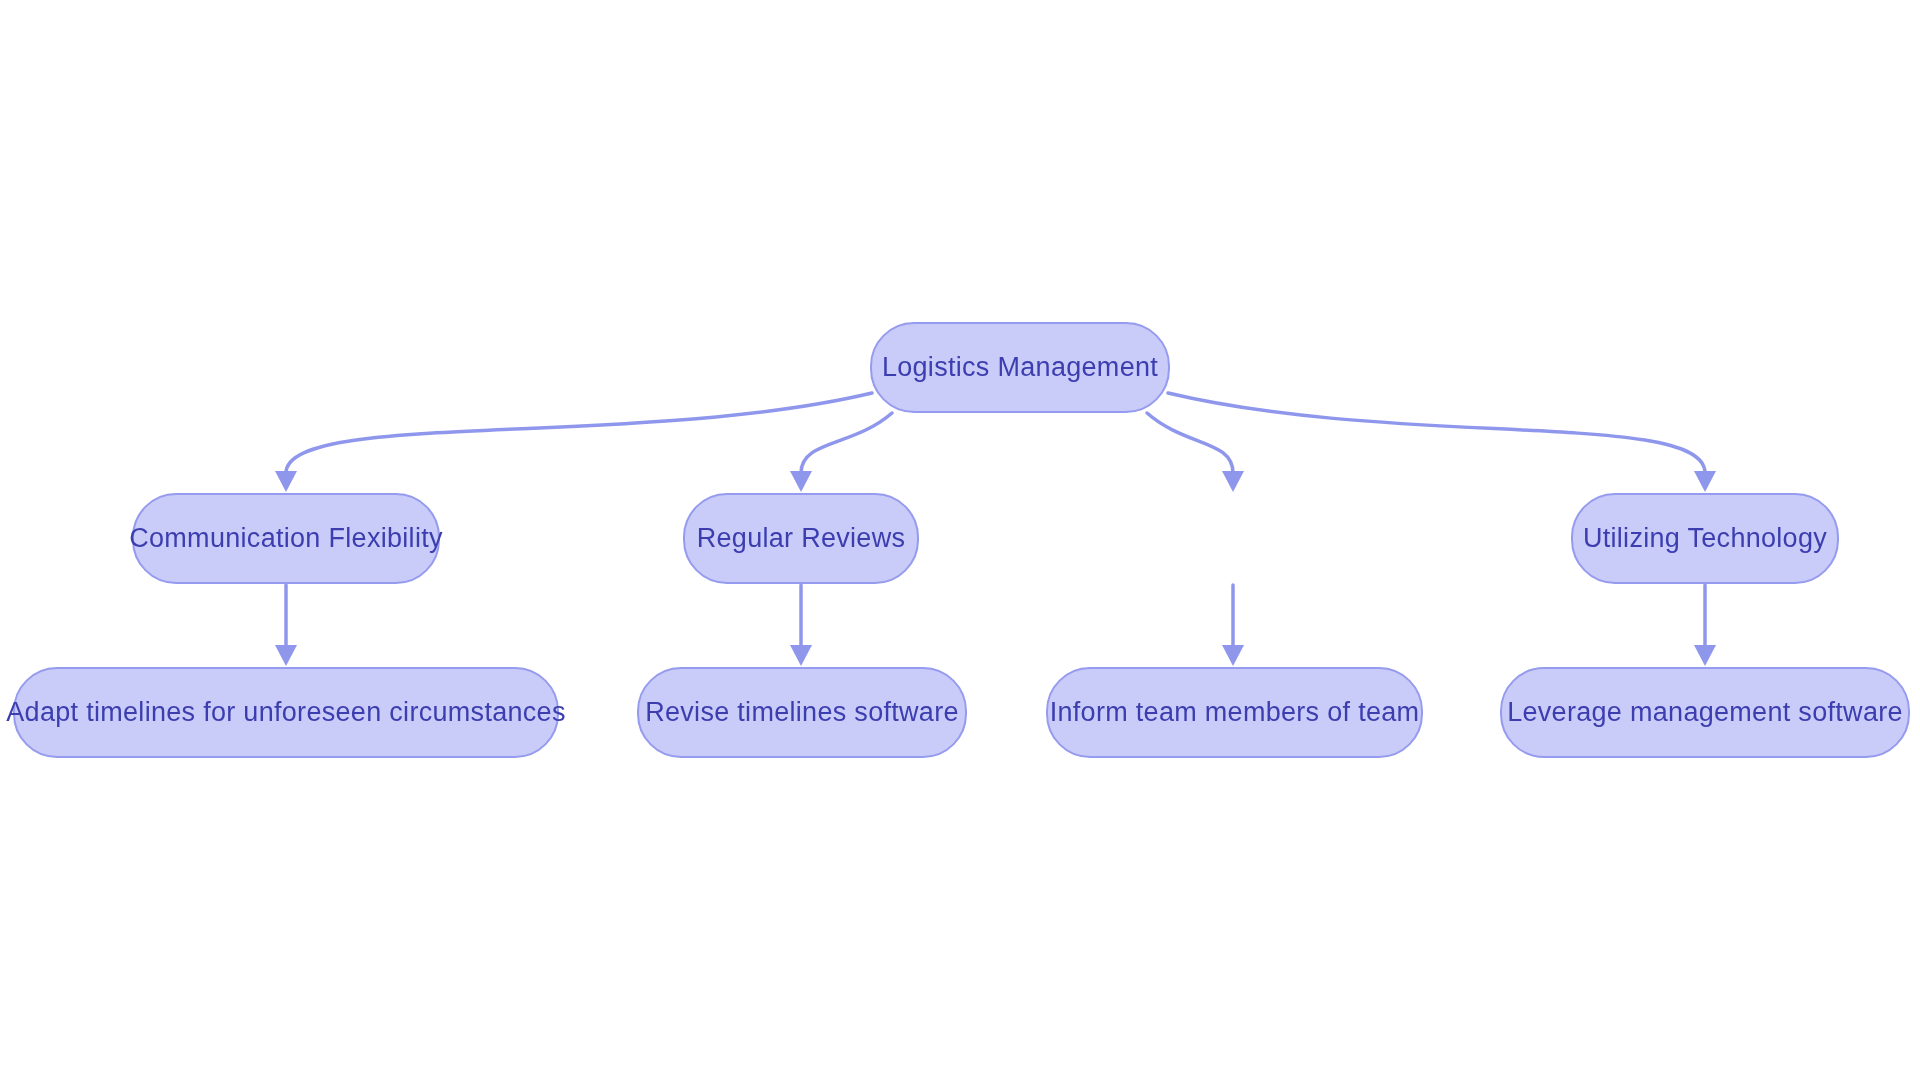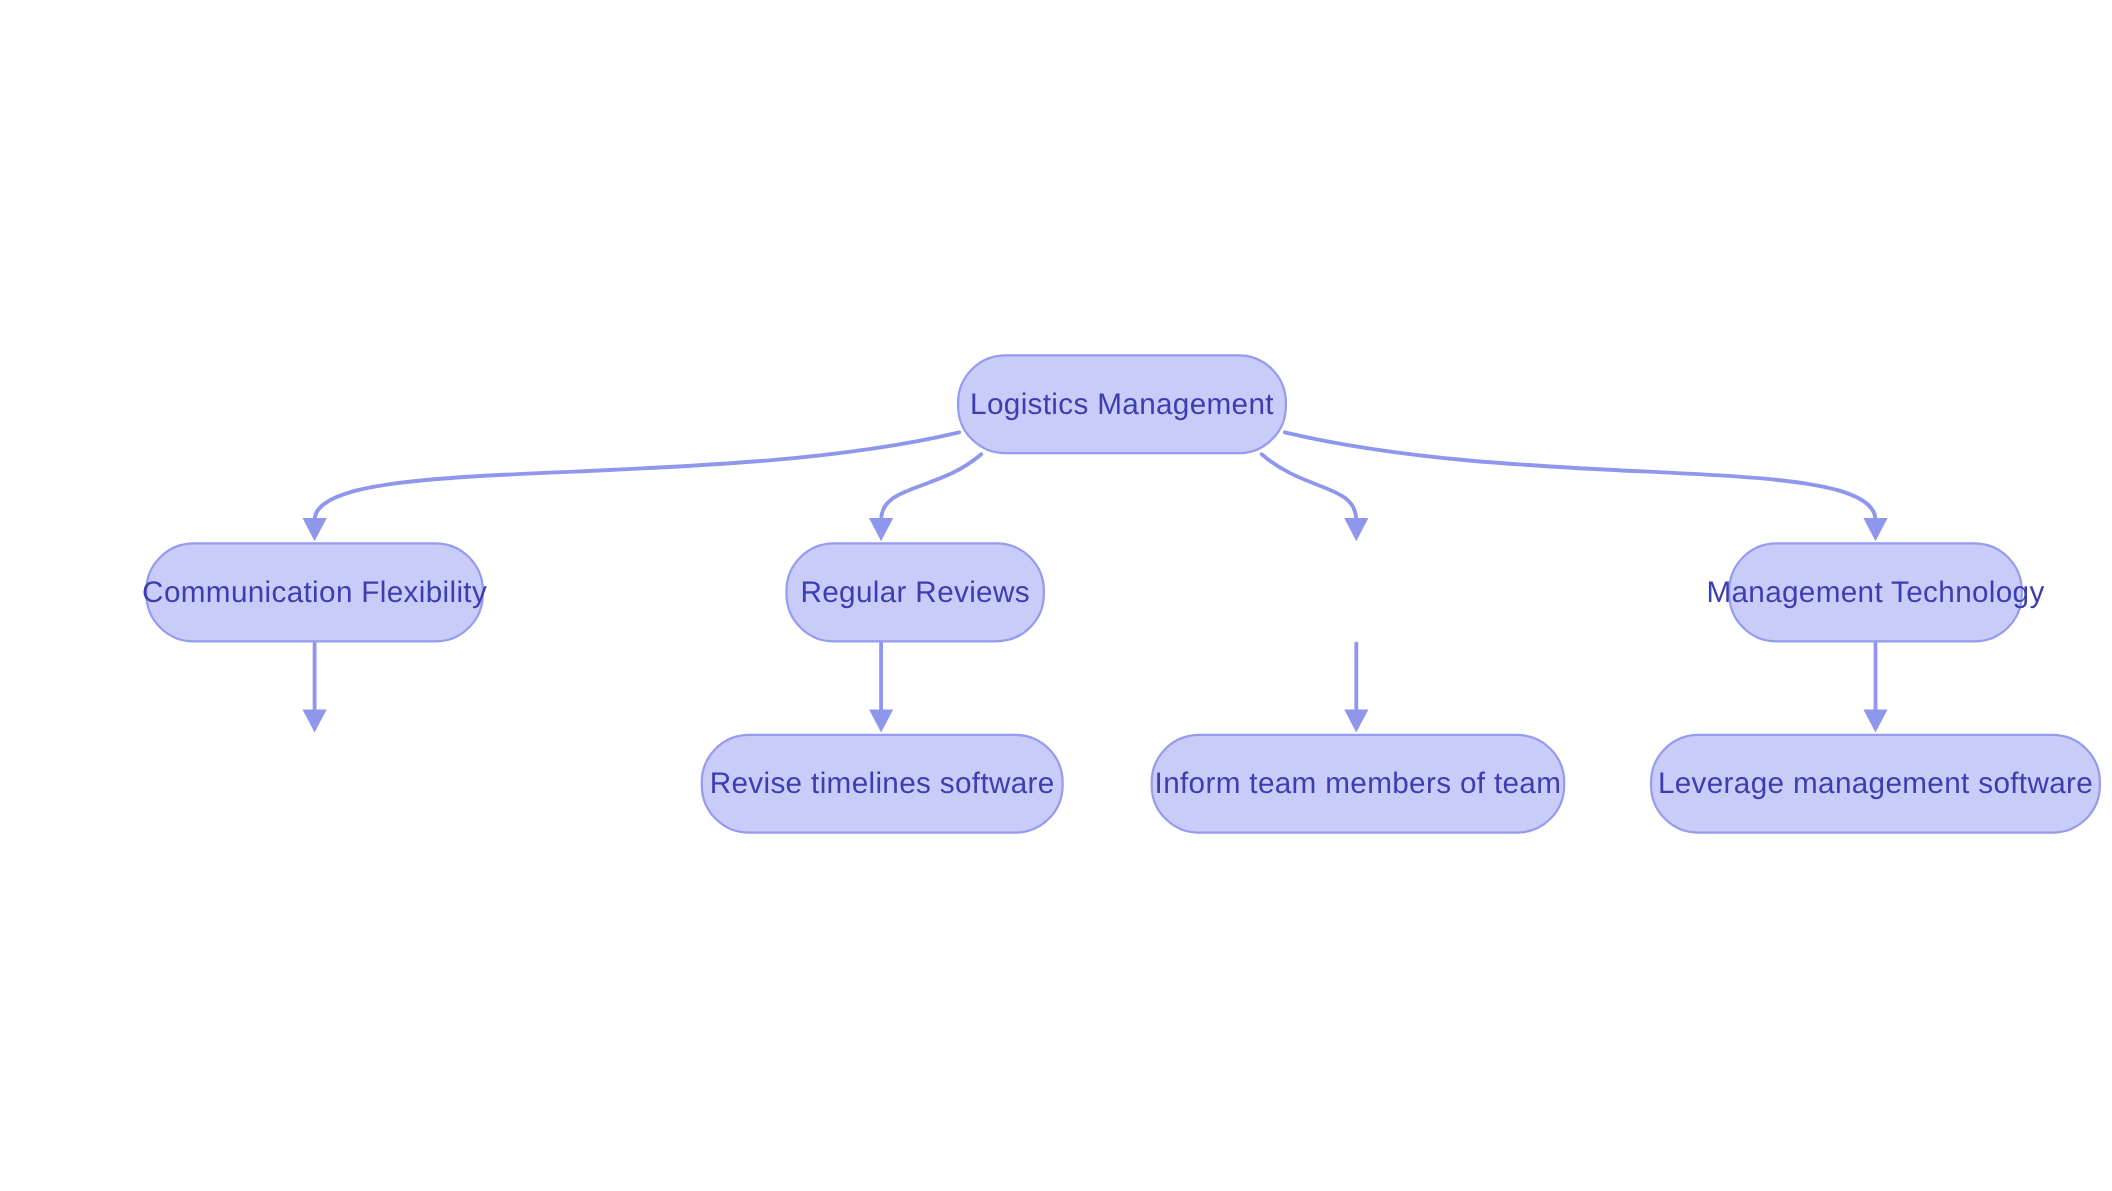--- a/index.html
+++ b/index.html
@@ -48,21 +48,21 @@
     align-items:center;
     justify-content:center;
     color:var(--text-color);
     font-size:27px;
     letter-spacing:0.3px;
     white-space:nowrap;
     text-align:center;
   }
   .node-root{left:870px;top:322px;width:300px;}
   .node-m0{left:132px;top:493px;width:308px;}
-  .node-m1{left:714px;top:493px;width:236px;}
+  .node-m1{left:683px;top:493px;width:236px;}
   .node-m2{left:1087px;top:493px;width:292px;}
   .node-m3{left:1571px;top:493px;width:268px;}
   .node-b0{left:13px;top:667px;width:546px;}
   .node-b1{left:637px;top:667px;width:330px;}
   .node-b2{left:1046px;top:667px;width:377px;}
   .node-b3{left:1500px;top:667px;width:410px;}
 </style>
 </head>
 <body>
 
@@ -109,23 +109,26 @@
     <span>Logistics Management</span>
   </div>
 
   <div class="node node-m0">
     <span>Communication Flexibility</span>
   </div>
   <div class="node node-m1">
     <span>Regular Reviews</span>
   </div>
   <div class="node node-m3">
-    <span>Management Technology</span>
+    <span>Utilizing Technology</span>
   </div>
 
+  <div class="node node-b0">
+    <span>Adapt timelines for unforeseen circumstances</span>
+  </div>
   <div class="node node-b1">
     <span>Revise timelines software</span>
   </div>
   <div class="node node-b2">
     <span>Inform team members of team</span>
   </div>
   <div class="node node-b3">
     <span>Leverage management software</span>
   </div>
 

